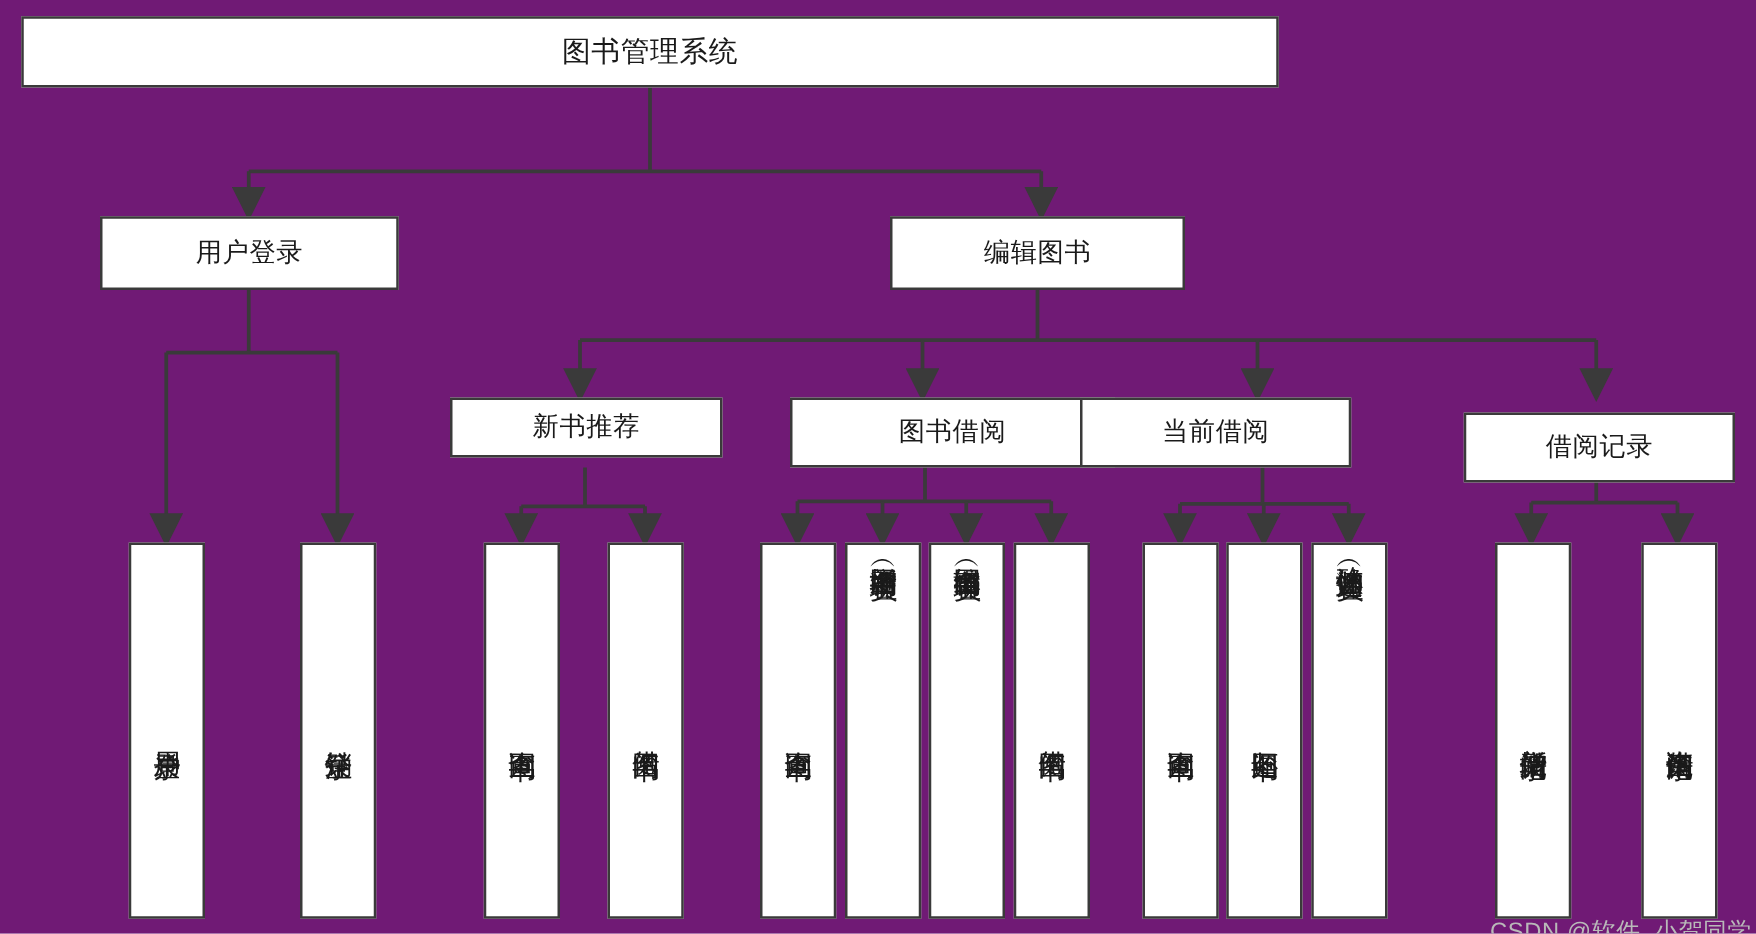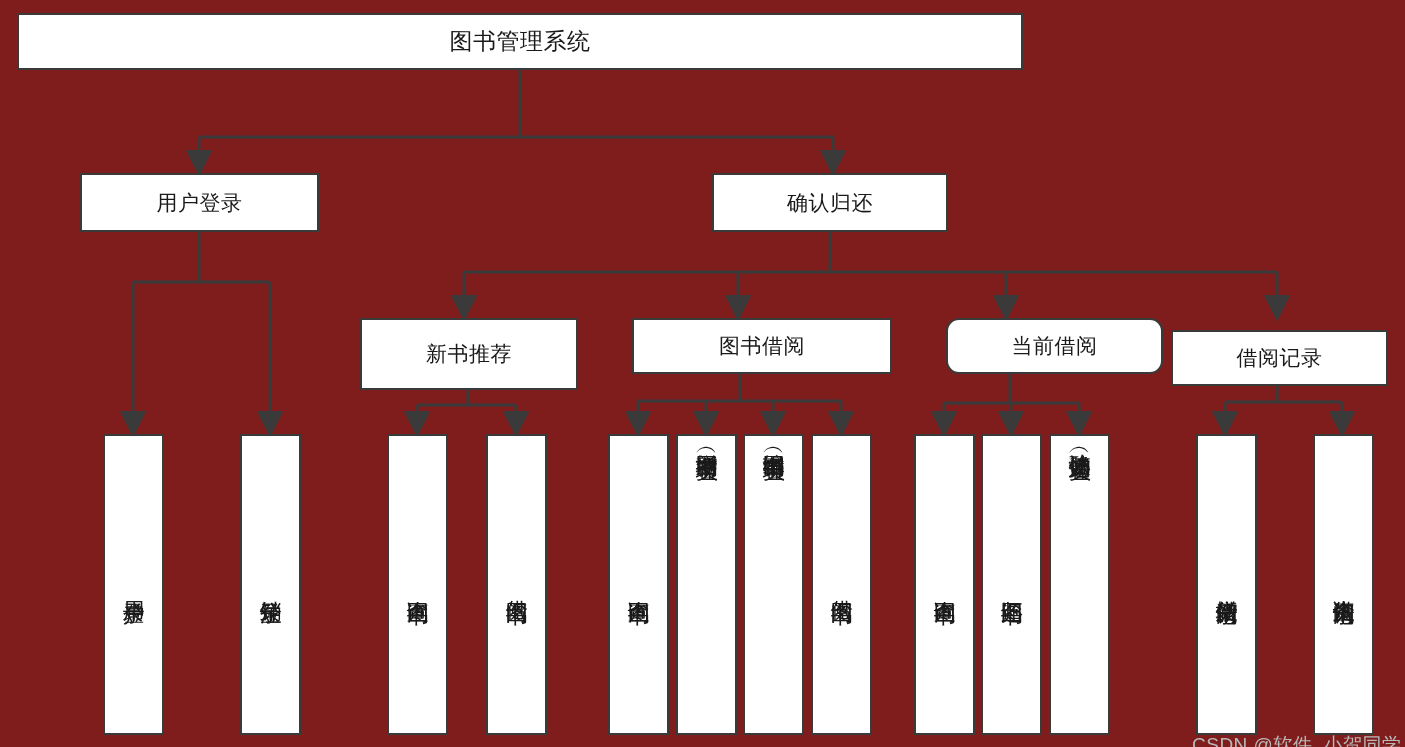--- a/index.html
+++ b/index.html
@@ -9,21 +9,21 @@
     background: #ffffff;
   }
   body {
     font-family: "Liberation Sans", "DejaVu Sans", sans-serif;
     color: #1a1a1a;
   }
   #canvas {
     position: relative;
     width: 1405px;
     height: 747px;
-    background: #7f1d1d;
+    background: #701a75;
     overflow: hidden;
   }
   svg.edges {
     position: absolute;
     left: 0;
     top: 0;
     width: 1405px;
     height: 747px;
     pointer-events: none;
   }
@@ -127,30 +127,30 @@
   </svg>
 
   <div class="node root" style="left:17px; top:13px; width:1006px; height:57px;">
     <span class="label">图书管理系统</span>
   </div>
 
   <div class="node" style="left:80px; top:173px; width:239px; height:59px;">
     <span class="label">用户登录</span>
   </div>
   <div class="node" style="left:712px; top:173px; width:236px; height:59px;">
-    <span class="label">确认归还</span>
-  </div>
-
-  <div class="node" style="left:360px; top:318px; width:218px; height:72px;">
+    <span class="label">编辑图书</span>
+  </div>
+
+  <div class="node" style="left:360px; top:318px; width:218px; height:48px;">
     <span class="label">新书推荐</span>
   </div>
   <div class="node" style="left:632px; top:318px; width:260px; height:56px;">
     <span class="label">图书借阅</span>
   </div>
-  <div class="node" style="left:946px; top:318px; width:217px; height:56px;border-radius:13px;">
+  <div class="node" style="left:864px; top:318px; width:217px; height:56px;">
     <span class="label">当前借阅</span>
   </div>
   <div class="node" style="left:1171px; top:318px; width:217px; height:56px;margin-top:12px;">
     <span class="label">借阅记录</span>
   </div>
 
   <div class="node vert" style="left:103px; top:434px; width:61px; height:301px;">
     <span class="label">用户登录</span>
   </div>
   <div class="node vert" style="left:240px; top:434px; width:61px; height:301px;">

